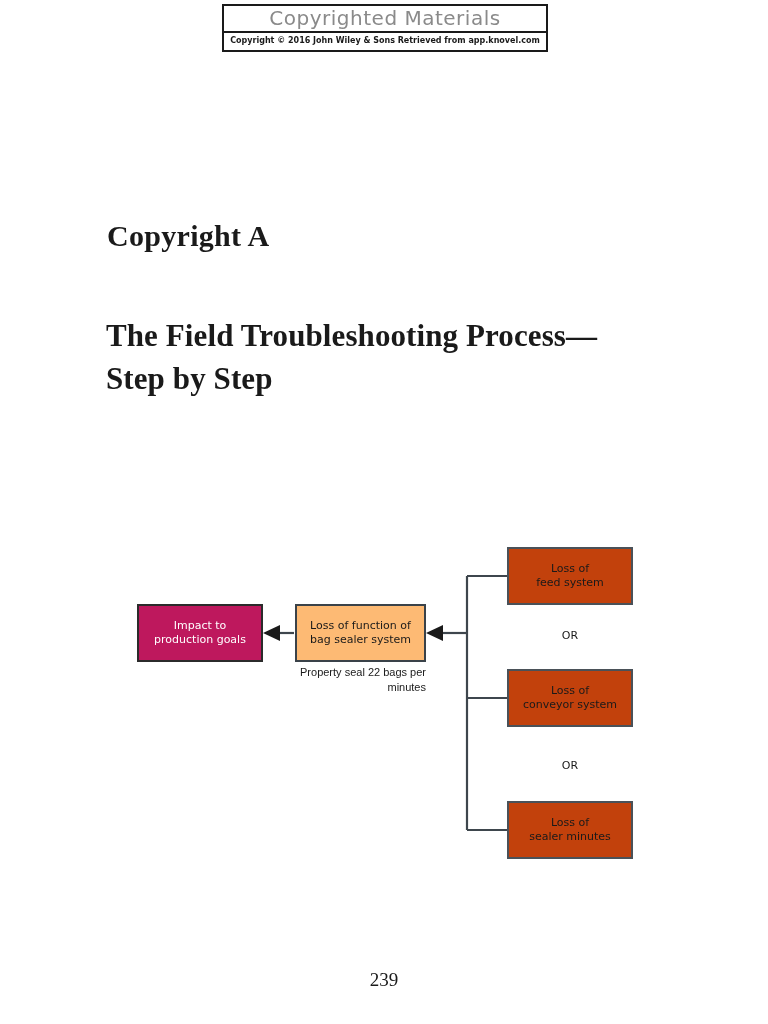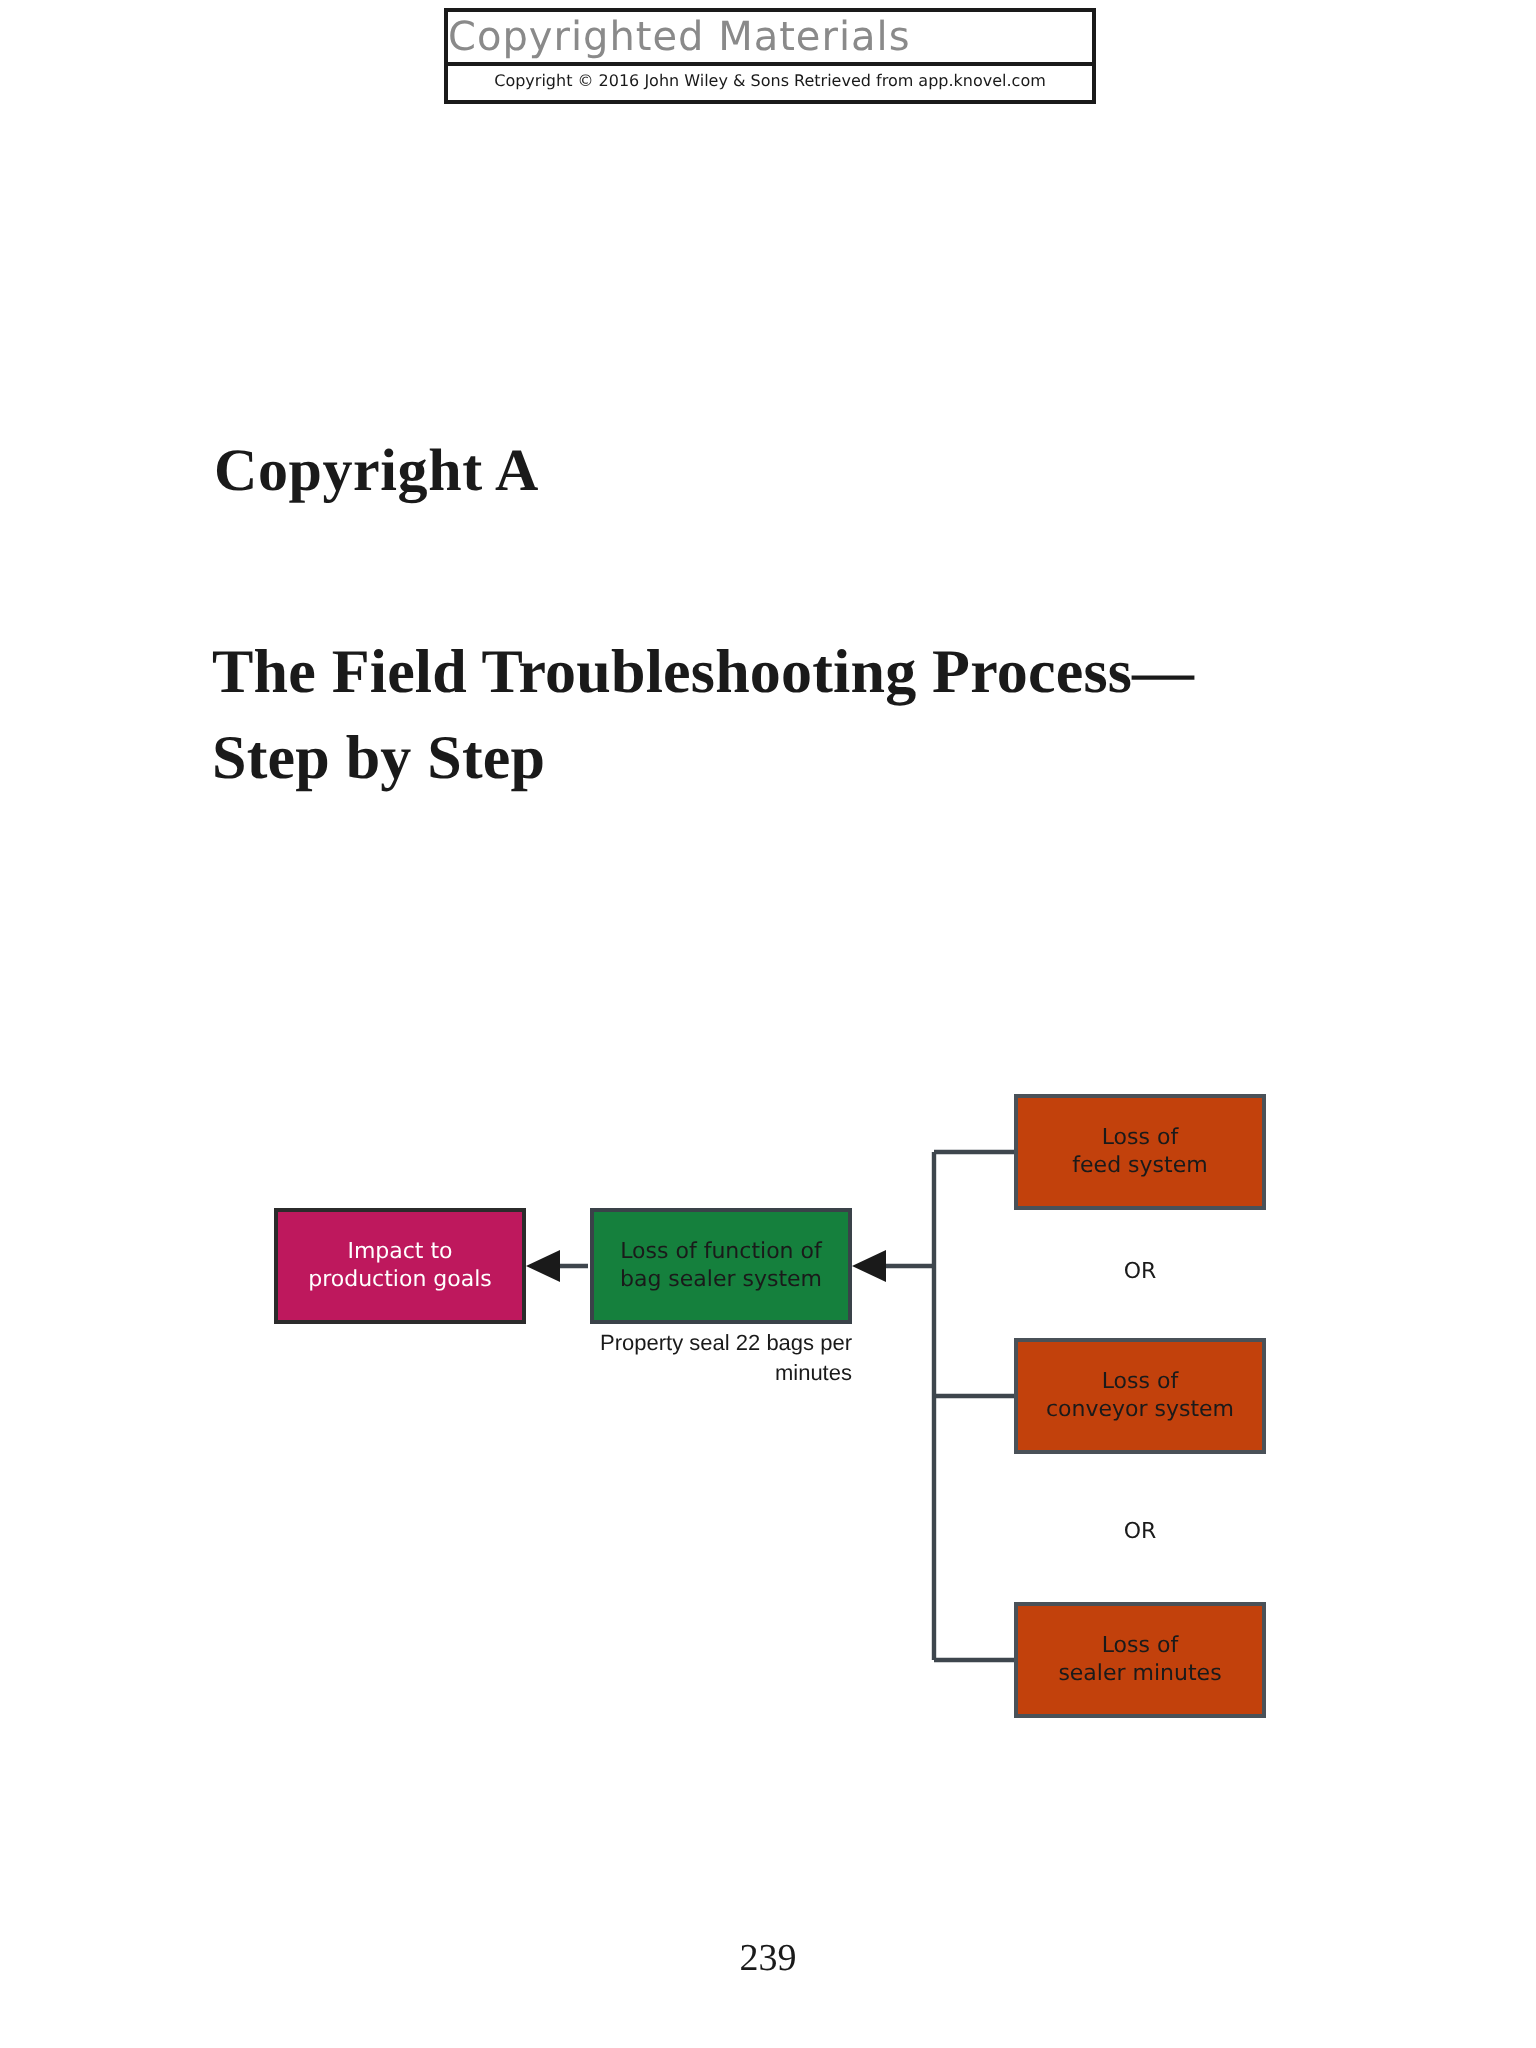--- a/index.html
+++ b/index.html
@@ -20,37 +20,38 @@
   #copyright-banner {
     position: absolute;
     left: 222px;
     top: 4px;
     width: 326px;
     border: 2px solid #1a1a1a;
     background: #ffffff;
     box-sizing: border-box;
   }
   #copyright-title {
+    text-align: center;
     font-family: "DejaVu Sans", sans-serif;
     font-size: 20px;
     letter-spacing: 0.5px;
     color: #8a8a8a;
     line-height: 22px;
     padding: 1px 0 2px 0;
     white-space: nowrap;
   }
   #copyright-divider {
     height: 0;
     border-top: 2px solid #1a1a1a;
   }
   #copyright-sub {
     text-align: center;
     font-family: "DejaVu Sans", sans-serif;
     font-size: 8px;
-    font-weight: normal;
+    font-weight: bold;
     color: #1a1a1a;
     line-height: 12px;
     padding: 2px 0 3px 0;
     white-space: nowrap;
   }
 
   
   #appendix-label {
     position: absolute;
     left: 107px;
@@ -98,21 +99,21 @@
   .node span { display: block; }
 
   #node-impact {
     left: 137px; top: 604px; width: 126px; height: 58px;
     background: #be185d;
     border-color: #2b2b2b;
     color: #ffffff;
   }
   #node-loss-function {
     left: 295px; top: 604px; width: 131px; height: 58px;
-    background: #15803d;
+    background: #fdba74;
     border-color: #3a4249;
     color: #1a1a1a;
   }
   .node-grey {
     width: 126px; height: 58px;
     background: #c2410c;
     border-color: #4a5158;
     color: #1a1a1a;
   }
   #node-feed      { left: 507px; top: 547px; }

